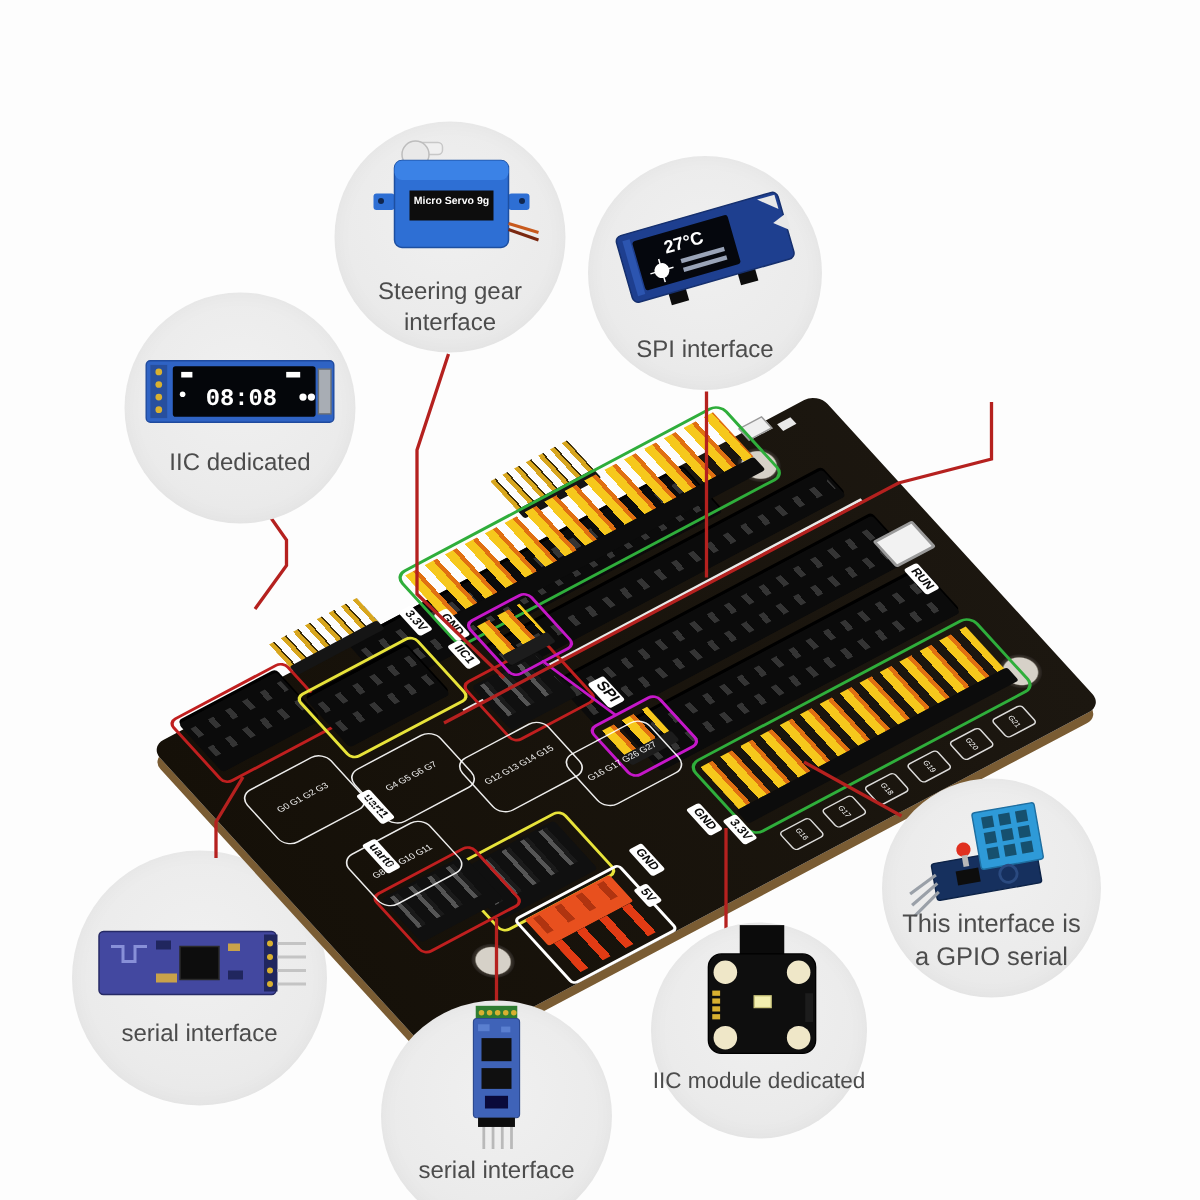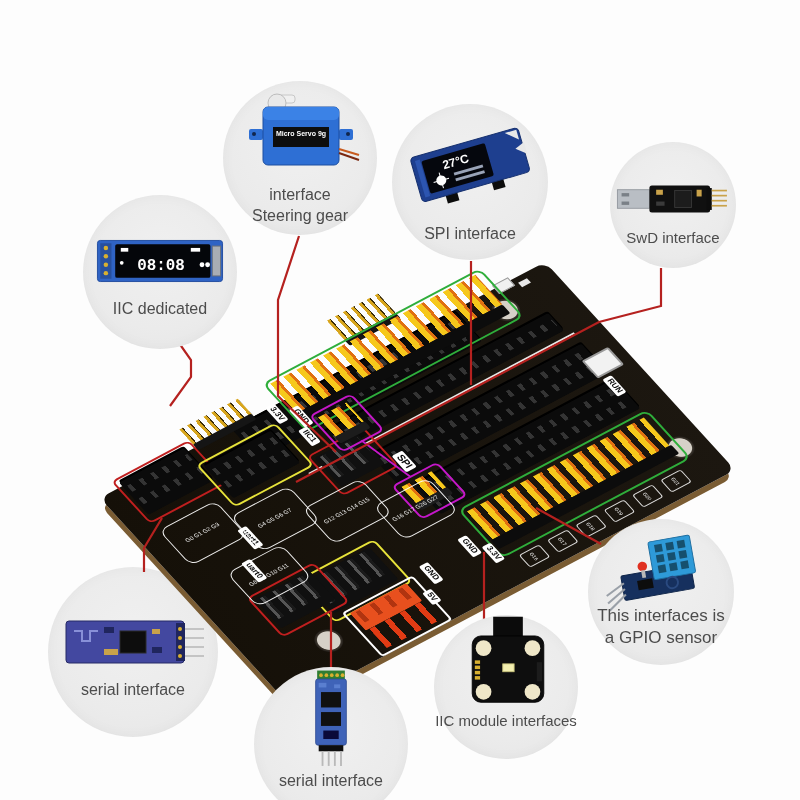--- a/index.html
+++ b/index.html
@@ -193,22 +193,22 @@
       <circle cx="15" cy="47" r="2" fill="#10264d"></circle>
         <circle cx="109" cy="47" r="2" fill="#10264d"></circle>
       <rect x="24" y="20" width="76" height="58" rx="5" fill="#2e6fd4" stroke="#1d4fa0"></rect>
       <rect x="24" y="20" width="76" height="13" rx="5" fill="#3b82e6"></rect>
       <rect x="34" y="40" width="56" height="20" fill="#0d0d0d"></rect>
       <text x="62" y="49" fill="#fff" font-size="7" font-weight="bold" text-anchor="middle">Micro Servo 9g</text>
       <line x1="100" y1="62" x2="120" y2="68" stroke="#c85a1e" stroke-width="2"></line>
       <line x1="100" y1="66" x2="120" y2="73" stroke="#7a2810" stroke-width="2"></line>
     </svg>
     <div class="lbl" style="top:104px;">
+      <div>Steering gear</div>
       <div>interface</div>
-      <div>Steering gear</div>
     </div>
   </div>
 
   <div class="co" style="left:392px;top:104px;width:156px;height:156px;">
     <svg width="150" height="100" viewBox="0 0 150 100" style="left:3px;top:14px;">
       <g transform="rotate(-16 75 50)">
         <rect x="44" y="66" width="12" height="12" fill="#0c0c0c"></rect>
         <rect x="92" y="66" width="12" height="12" fill="#0c0c0c"></rect>
         <rect x="20" y="24" width="112" height="46" rx="4" fill="#1e3f8f" stroke="#16306e"></rect>
         <polygon points="118,26 130,26 130,36" fill="#e8e8e8"></polygon>
@@ -219,38 +219,20 @@
         <line x1="44" y1="46" x2="44" y2="62" stroke="#fff" stroke-width="1"></line>
         <line x1="36" y1="54" x2="52" y2="54" stroke="#fff" stroke-width="1"></line>
         <rect x="58" y="50" width="30" height="3" fill="#9aa4b8"></rect>
         <rect x="58" y="56" width="30" height="3" fill="#9aa4b8"></rect>
         <rect x="24" y="28" width="5" height="38" fill="#2c55b0"></rect>
       </g>
     </svg>
     <div class="lbl" style="top:120px;">SPI interface</div>
   </div>
 
-  <div class="co" style="left:610px;top:142px;width:126px;height:126px;">
-    <svg width="118" height="50" viewBox="0 0 140 50" style="left:4px;top:32px;">
-      <rect x="4" y="14" width="38" height="22" fill="#b9bec4" stroke="#8d9299"></rect>
-      <rect x="9" y="18" width="9" height="4" fill="#7a8087"></rect>
-      <rect x="9" y="28" width="9" height="4" fill="#7a8087"></rect>
-      <rect x="42" y="9" width="72" height="32" rx="3" fill="#101010"></rect>
-      <rect x="50" y="14" width="8" height="6" fill="#c9a24a"></rect>
-      <rect x="50" y="28" width="10" height="5" fill="#3a3a3a"></rect>
-      <rect x="72" y="15" width="20" height="20" fill="#1c1c1c" stroke="#3a3a3a"></rect>
-      <rect x="98" y="14" width="6" height="8" fill="#c9a24a"></rect>
-      <rect x="110" y="12" width="6" height="26" fill="#0d0d0d"></rect>
-      <line x1="116" y1="15" x2="134" y2="15" stroke="#c9a24a" stroke-width="2"></line>
-      <line x1="116" y1="21" x2="134" y2="21" stroke="#c9a24a" stroke-width="2"></line>
-      <line x1="116" y1="27" x2="134" y2="27" stroke="#c9a24a" stroke-width="2"></line>
-      <line x1="116" y1="33" x2="134" y2="33" stroke="#c9a24a" stroke-width="2"></line>
-    </svg>
-    <div class="lbl small" style="top:86px;">SwD interface</div>
-  </div>
 
   <div class="co" style="left:83px;top:195px;width:154px;height:154px;">
     <svg width="140" height="56" viewBox="0 0 150 56" style="left:7px;top:38px;">
       <rect x="8" y="6" width="134" height="44" rx="3" fill="#2f63c4" stroke="#1f4a9e"></rect>
       <rect x="11" y="9" width="12" height="38" fill="#274f9e"></rect>
       <circle cx="17" cy="14" r="2.4" fill="#d8b030"></circle>
         <circle cx="17" cy="23" r="2.4" fill="#d8b030"></circle>
       <circle cx="17" cy="32" r="2.4" fill="#d8b030"></circle>
         <circle cx="17" cy="41" r="2.4" fill="#d8b030"></circle>
       <rect x="27" y="10" width="102" height="36" rx="2" fill="#04060a"></rect>
@@ -296,21 +278,21 @@
         <circle cx="83" cy="38" r="9" fill="#efe7c8"></circle>
       <circle cx="27" cy="88" r="9" fill="#efe7c8"></circle>
         <circle cx="83" cy="88" r="9" fill="#efe7c8"></circle>
       <rect x="17" y="52" width="6" height="4" fill="#d8b030"></rect>
         <rect x="17" y="58" width="6" height="4" fill="#d8b030"></rect>
       <rect x="17" y="64" width="6" height="4" fill="#d8b030"></rect>
         <rect x="17" y="70" width="6" height="4" fill="#d8b030"></rect>
       <rect x="49" y="56" width="13" height="9" fill="#f3efb0" stroke="#c9c37a"></rect>
       <rect x="88" y="54" width="6" height="22" fill="#1c1c1c"></rect>
     </svg>
-    <div class="lbl small" style="top:96px;">IIC module interfaces</div>
+    <div class="lbl small" style="top:96px;">IIC module dedicated</div>
   </div>
 
   <div class="co" style="left:588px;top:519px;width:146px;height:146px;">
     <svg width="130" height="86" viewBox="0 0 130 90" style="left:8px;top:6px;">
       <g transform="rotate(-10 65 45)">
         <rect x="22" y="46" width="74" height="26" rx="2" fill="#16305e" stroke="#0d2347"></rect>
         <rect x="56" y="16" width="44" height="40" rx="2" fill="#2e9ad8" stroke="#1e6ea0"></rect>
         <rect x="62" y="20" width="8" height="8" fill="#16506e"></rect>
           <rect x="74" y="20" width="8" height="8" fill="#16506e"></rect>
           <rect x="86" y="20" width="8" height="8" fill="#16506e"></rect>
@@ -323,18 +305,18 @@
         <circle cx="46" cy="40" r="5" fill="#e03020"></circle>
         <rect x="44" y="44" width="4" height="8" fill="#b8b8b8"></rect>
         <rect x="38" y="54" width="16" height="10" fill="#0d0d0d"></rect>
         <circle cx="74" cy="62" r="6" fill="none" stroke="#2a4a80" stroke-width="2"></circle>
         <line x1="24" y1="54" x2="4" y2="64" stroke="#9aa0a8" stroke-width="2.2"></line>
         <line x1="24" y1="60" x2="4" y2="72" stroke="#9aa0a8" stroke-width="2.2"></line>
         <line x1="24" y1="66" x2="4" y2="80" stroke="#9aa0a8" stroke-width="2.2"></line>
       </g>
     </svg>
     <div class="lbl" style="top:86px;font-size:17px;">
-      <div>This interfaces is</div>
-      <div>a GPIO sensor</div>
+      <div>This interface is</div>
+      <div>a GPIO serial</div>
     </div>
   </div>
 
 </div>
 
 </body></html>

